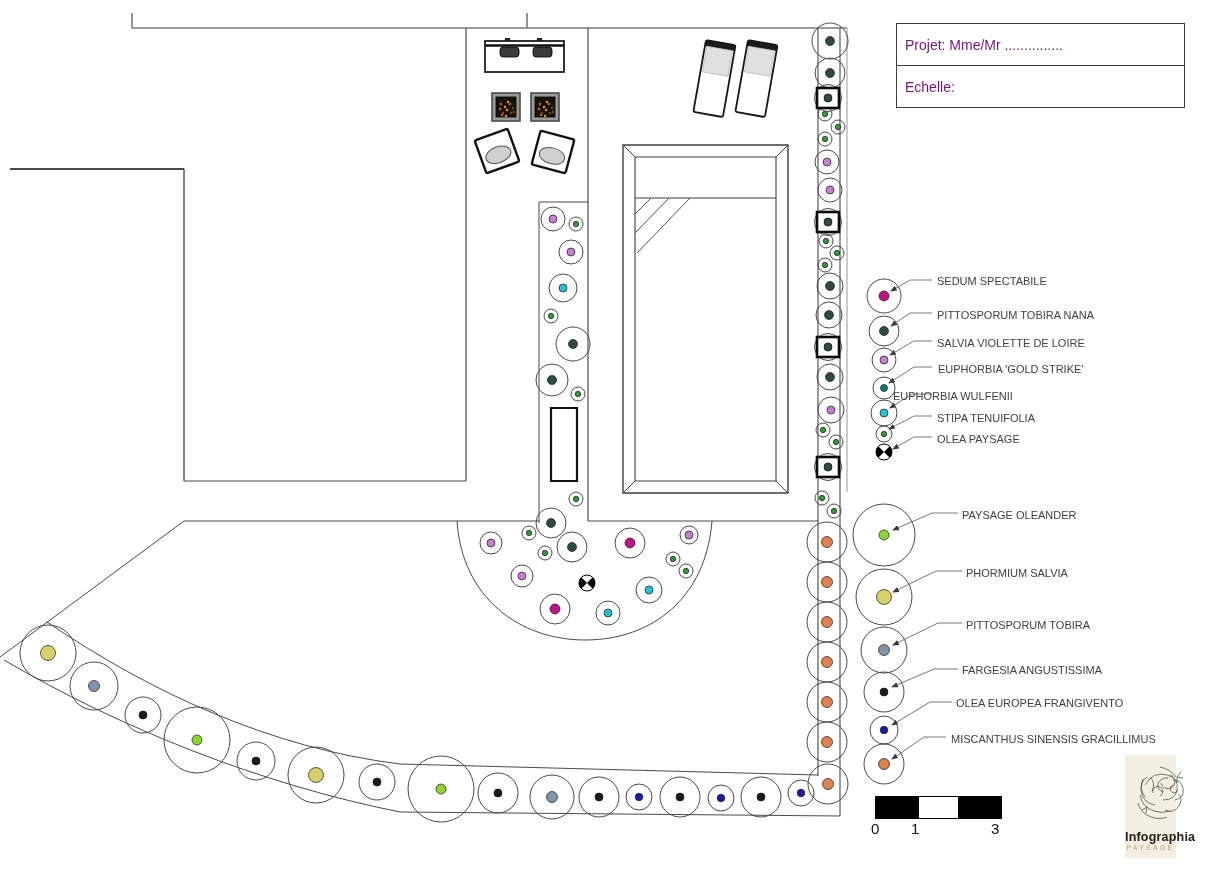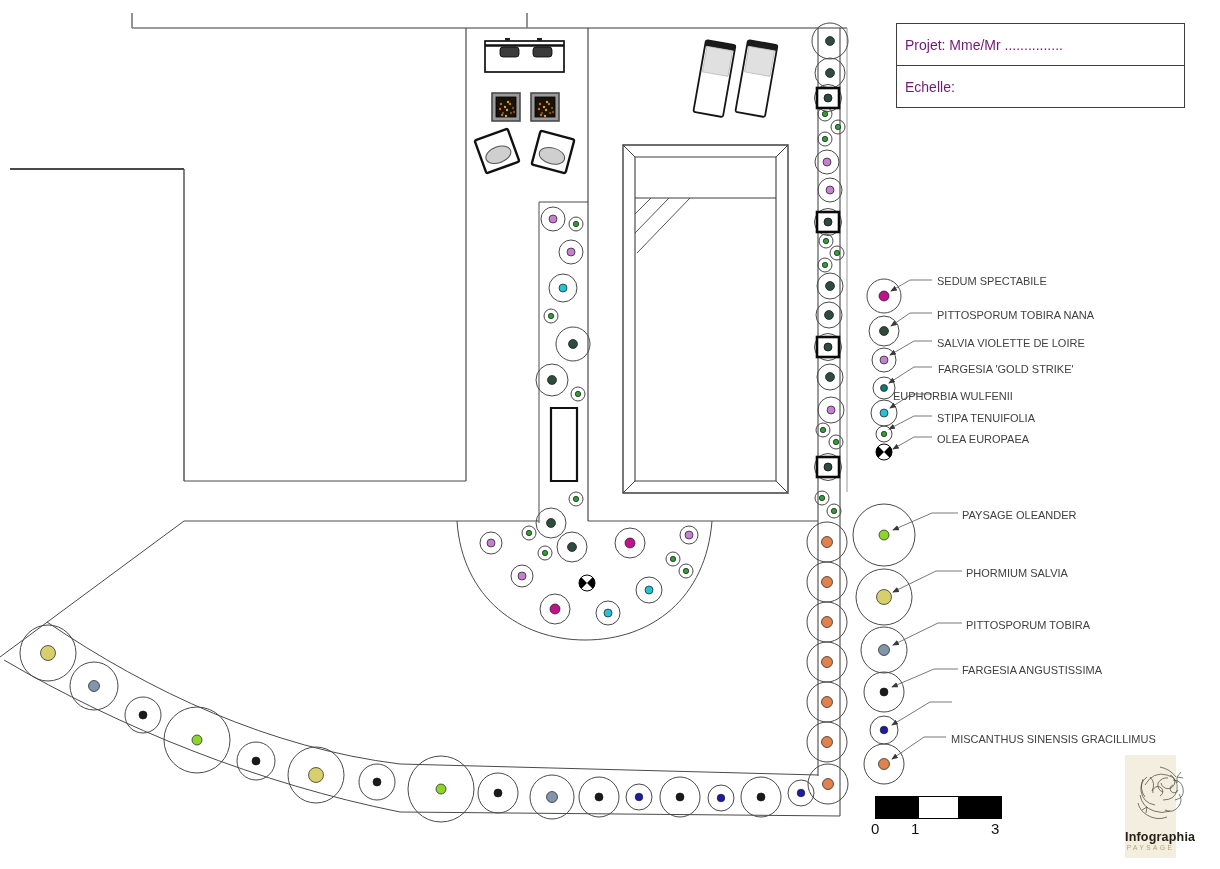--- a/index.html
+++ b/index.html
@@ -301,29 +301,30 @@
   </svg>
 
   <div class="titleblock">
     <div class="trow">Projet: Mme/Mr ...............</div>
     <div class="trow">Echelle:</div>
   </div>
 
   <span class="lbl" style="left:937px;top:272px">SEDUM SPECTABILE</span>
   <span class="lbl" style="left:937px;top:306px">PITTOSPORUM TOBIRA NANA</span>
   <span class="lbl" style="left:937px;top:334px">SALVIA VIOLETTE DE LOIRE</span>
-  <span class="lbl" style="left:938px;top:360px">FARGESIA 'GOLD STRIKE'</span>
+  <span class="lbl" style="left:938px;top:360px">EUPHORBIA 'GOLD STRIKE'</span>
   <span class="lbl" style="left:893px;top:387px">EUPHORBIA WULFENII</span>
   <span class="lbl" style="left:937px;top:409px">STIPA TENUIFOLIA</span>
-  <span class="lbl" style="left:937px;top:430px">OLEA EUROPAEA</span>
+  <span class="lbl" style="left:937px;top:430px">OLEA PAYSAGE</span>
 
   <span class="lbl" style="left:962px;top:506px">PAYSAGE OLEANDER</span>
   <span class="lbl" style="left:966px;top:564px">PHORMIUM SALVIA</span>
   <span class="lbl" style="left:966px;top:616px">PITTOSPORUM TOBIRA</span>
   <span class="lbl" style="left:962px;top:661px">FARGESIA ANGUSTISSIMA</span>
+  <span class="lbl" style="left:956px;top:694px">OLEA EUROPEA FRANGIVENTO</span>
   <span class="lbl wrap" style="left:951px;top:729px">MISCANTHUS SINENSIS GRACILLIMUS</span>
 
   <div class="scalebar">
     <div class="seg b" style="width:34.4%"></div>
     <div class="seg w" style="width:31.2%"></div>
     <div class="seg b" style="width:34.4%"></div>
   </div>
   <span class="sb-num" style="left:871px;top:820px">0</span>
   <span class="sb-num" style="left:911px;top:820px">1</span>
   <span class="sb-num" style="left:991px;top:820px">3</span>

